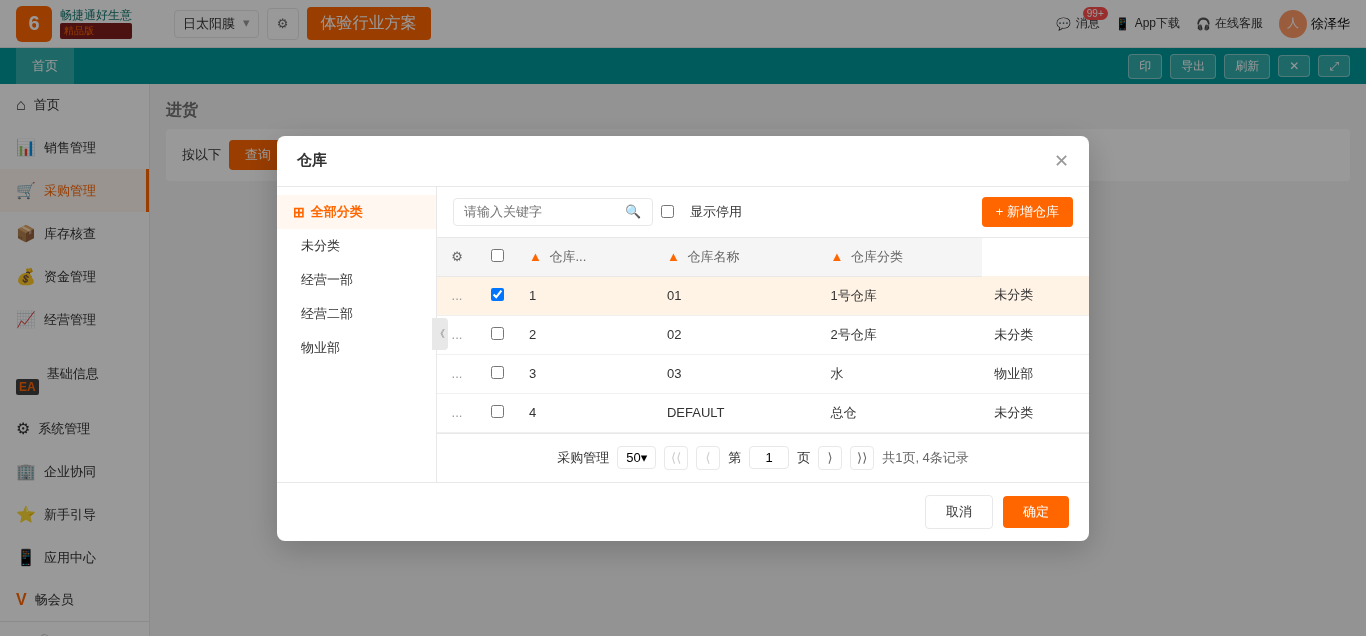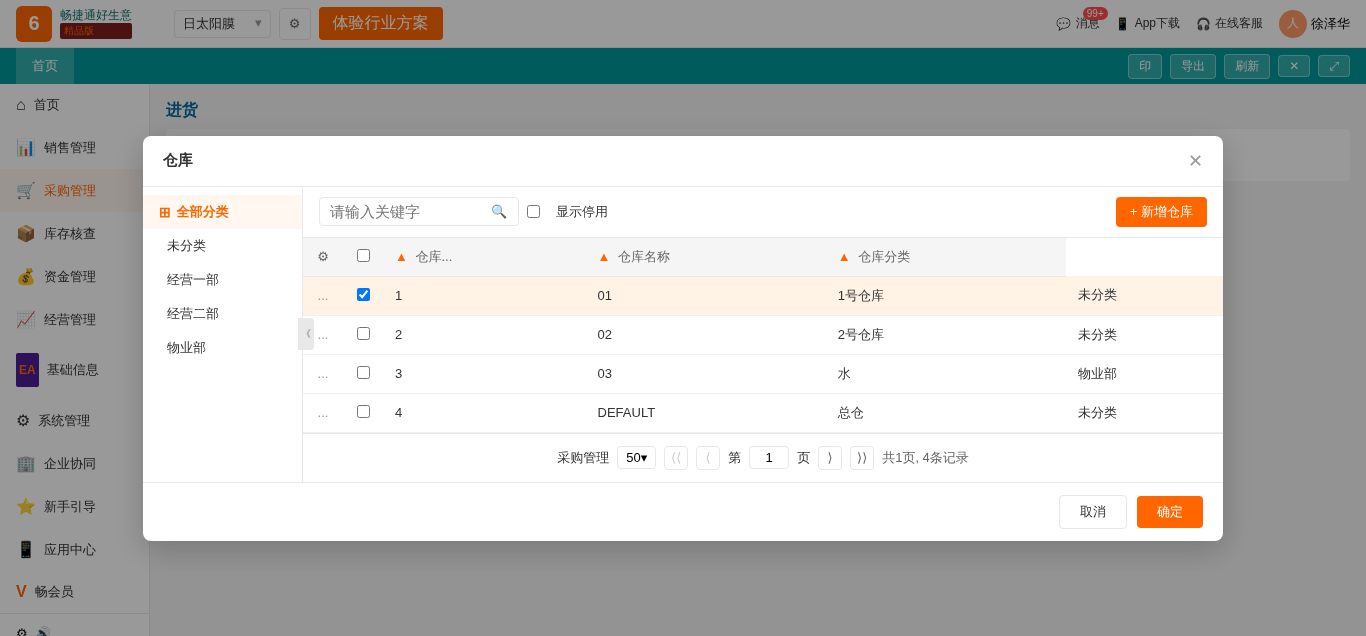--- a/index.html
+++ b/index.html
@@ -22,21 +22,21 @@
       width: 36px; height: 36px; background: #ff6600; border-radius: 6px;
       display: flex; align-items: center; justify-content: center;
       color: #fff; font-size: 20px; font-weight: bold; margin-right: 8px;
     }
     .logo-text { font-size: 12px; color: #0f766e; line-height: 1.3; }
     .logo-edition { font-size: 10px; color: #ff6600; background: #7f1d1d; padding: 1px 4px; border-radius: 2px; }
 
     .header-select {
       display: flex; align-items: flex-start; margin-left: 8px;
       border: 1px solid #e8e8e8; border-radius: 4px; padding: 4px 8px;
-      cursor: pointer; font-size: 13px; color: #333; gap: 12px;
+      cursor: pointer; font-size: 13px; color: #333;
     }
     .header-select .arrow { margin-left: 8px; color: #999; }
 
     .header-settings-btn {
       width: 32px; height: 32px; border: 1px solid #e8e8e8; border-radius: 4px;
       display: flex; align-items: center; justify-content: center;
       cursor: pointer; margin-left: 8px; color: #666;
     }
     .header-trial-btn {
       background: #ff6600; color: #fff; border: none; border-radius: 4px;
@@ -77,32 +77,32 @@
     }
     .sidebar-item {
       display: flex; align-items: center; gap: 8px;
       padding: 12px 16px; cursor: pointer; color: #333; font-size: 13px;
     }
     .sidebar-item.active { background: #fff7f0; color: #ff6600; border-right: 3px solid #ff6600; }
     .sidebar-icon { font-size: 16px; }
 
     
     .main-content { flex: 1; padding: 16px; overflow-y: auto; background: #f5f5f5; }
-    .page-title { font-size: 16px; font-weight: bold; color: #0369a1; margin-bottom: 8px; }
+    .page-title { font-size: 16px; font-weight: bold; color: #737373; margin-bottom: 8px; }
 
     
     .overlay {
       position: fixed; top: 0; left: 0; right: 0; bottom: 0;
       background: rgba(0,0,0,0.4); z-index: 200;
       display: flex; align-items: center; justify-content: center;
     }
 
     
     .modal {
-      background: #fff; border-radius: 8px; width: 1080px; max-height: 620px;
+      background: #fff; border-radius: 8px; width: 812px; max-height: 620px;
       display: flex; flex-direction: column;
       box-shadow: 0 8px 32px rgba(0,0,0,0.2);
       margin-top: 40px;
     }
     .modal-header {
       display: flex; align-items: center; justify-content: space-between;
       padding: 14px 20px; border-bottom: 1px solid #e8e8e8;
     }
     .modal-title { font-size: 15px; font-weight: bold; color: #333; }
     .modal-close { cursor: pointer; color: #999; font-size: 18px; }
@@ -132,21 +132,21 @@
     .table-panel { flex: 1; display: flex; flex-direction: column; overflow: hidden; }
     .table-toolbar {
       display: flex; align-items: center; gap: 8px;
       padding: 10px 16px; border-bottom: 1px solid #e8e8e8;
     }
     .search-input {
       border: 1px solid #e8e8e8; border-radius: 4px; padding: 5px 10px;
       font-size: 13px; width: 200px; outline: none; display: flex; align-items: center;
       position: relative;
     }
-    .search-input input { border: none; outline: none; font-size: 15px; width: 100%; }
+    .search-input input { border: none; outline: none; font-size: 13px; width: 100%; font-family: Liberation Serif, serif; }
     .search-icon { color: #999; margin-left: 4px; }
     .show-disabled { display: flex; align-items: center; gap: 16px; font-size: 13px; color: #333; }
     .add-btn {
       margin-left: auto; background: #ff6600; color: #fff; border: none;
       border-radius: 4px; padding: 6px 14px; cursor: pointer; font-size: 13px;
       display: flex; align-items: center; gap: 4px;
     }
 
     
     .data-table { flex: 1; overflow-y: auto; }
@@ -276,21 +276,21 @@
     </div>
     <div class="sidebar-item">
       <span class="sidebar-icon">💰</span>
       <span>资金管理</span>
     </div>
     <div class="sidebar-item">
       <span class="sidebar-icon">📈</span>
       <span>经营管理</span>
     </div>
     <div class="sidebar-item">
-      <span class="sidebar-icon" style="font-style:normal;font-size:12px;font-weight:bold;color:#ff6600;background:#4c1d95;padding:10px 3px;border-radius:2px;">EA</span>
+      <span class="sidebar-icon" style="font-style:normal;font-size:12px;font-weight:bold;color:#ff6600;background:#404040;padding:1px 3px;border-radius:2px;margin-top:26px;">EA</span>
       <span>基础信息</span>
     </div>
     <div class="sidebar-item">
       <span class="sidebar-icon">⚙</span>
       <span>系统管理</span>
     </div>
     <div class="sidebar-item">
       <span class="sidebar-icon">🏢</span>
       <span>企业协同</span>
     </div>

